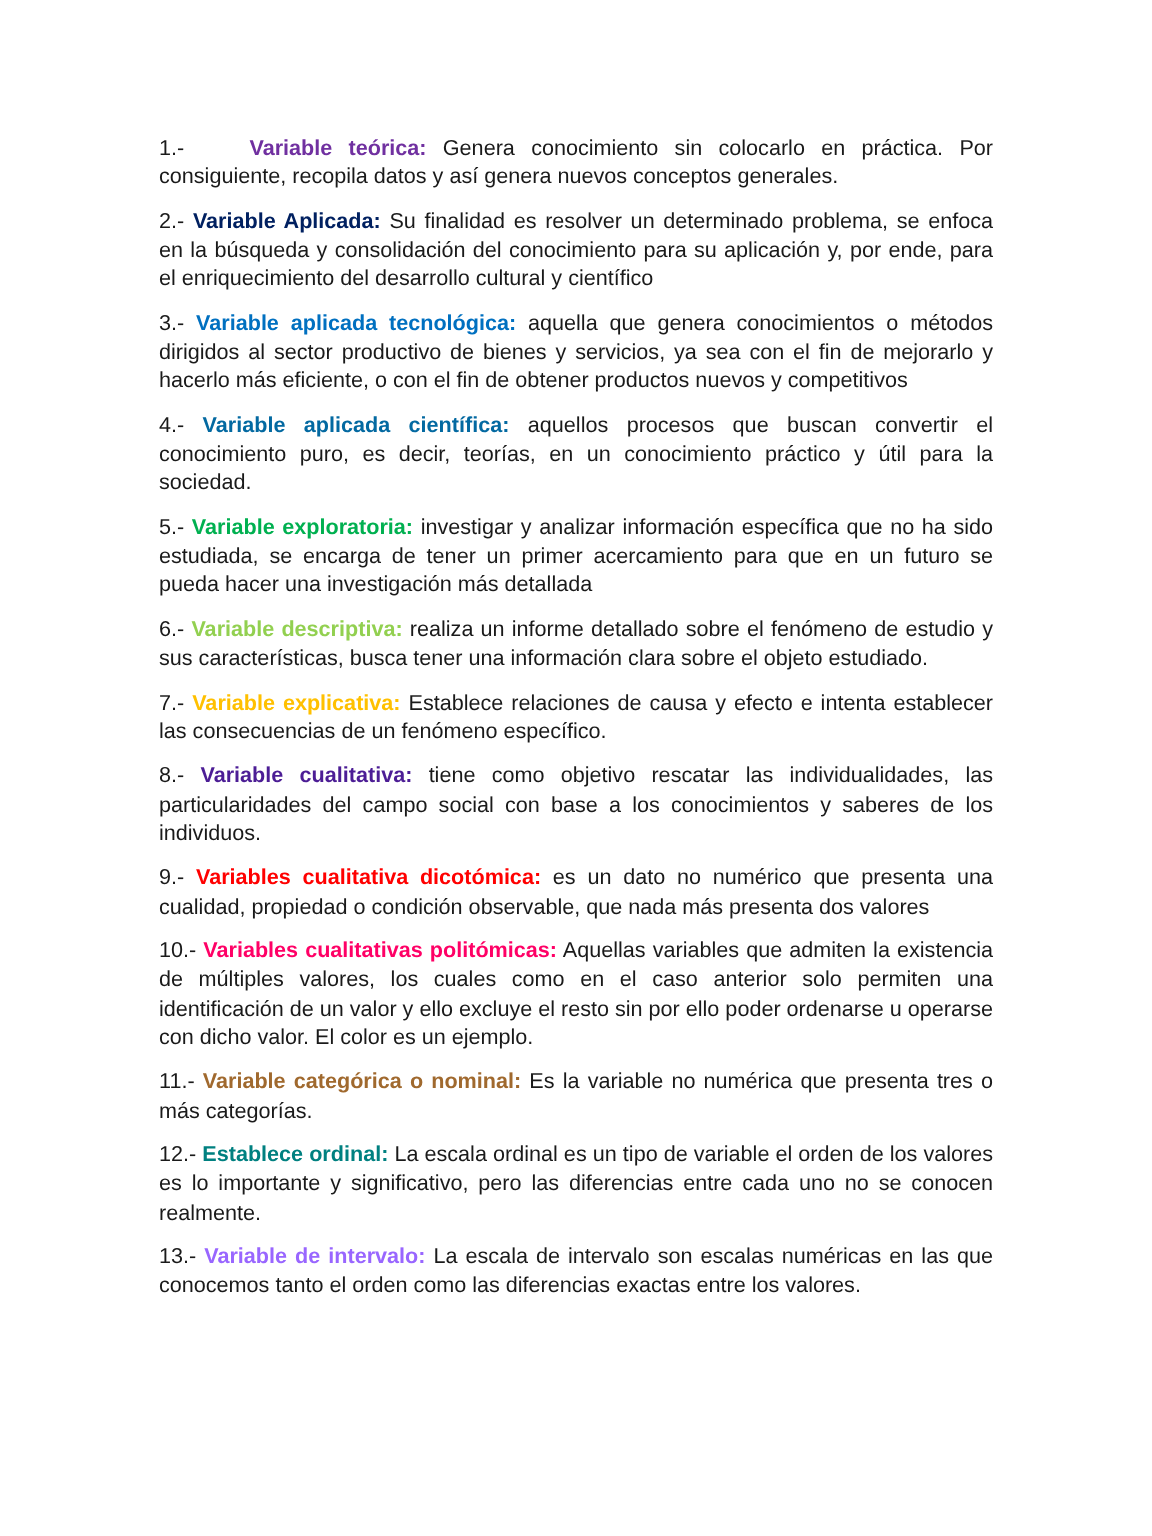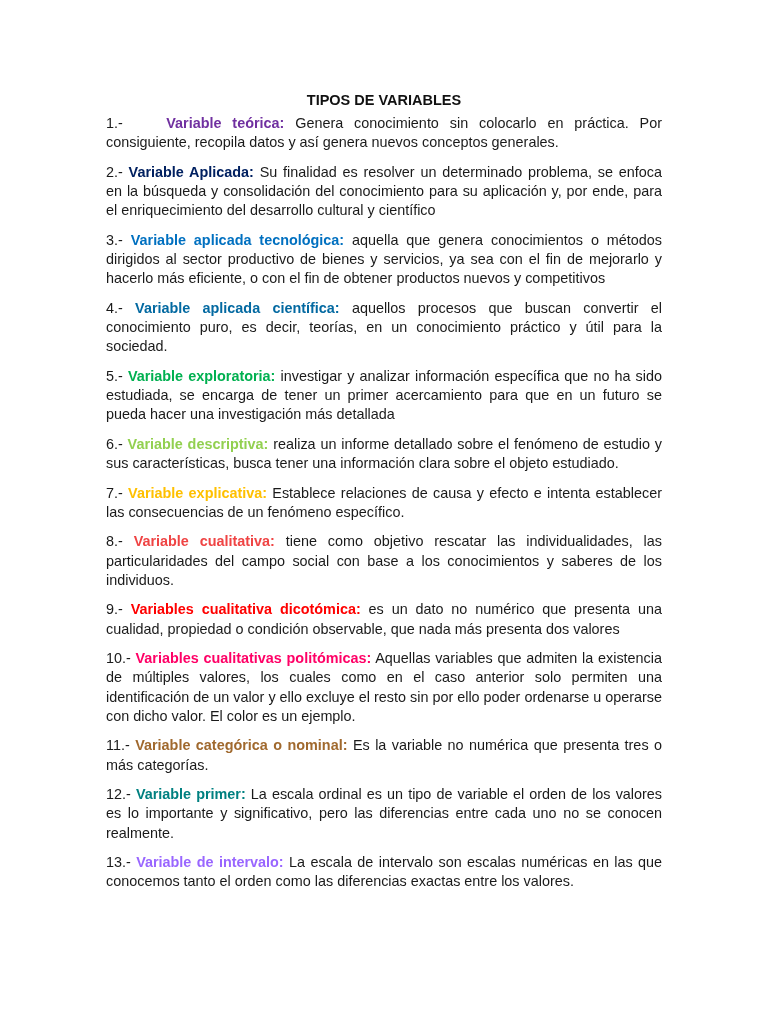--- a/index.html
+++ b/index.html
@@ -35,43 +35,42 @@
     text-align: justify;
     margin: 0 0 10.4px 0;
   }
   .num { color: #1a1a1a; }
   .term { font-weight: bold; }
 </style>
 </head>
 <body>
 
 <div class="page">
-  <div class="title">TIPOS DE VARIABLES</div>
 
   <div id="entries">
 
     <p class="entry"><span class="num">1.-</span>&nbsp;&nbsp;&nbsp; <span class="term" style="color: rgb(112, 48, 160);">Variable teórica:</span> <span>Genera conocimiento sin colocarlo en práctica. Por consiguiente, recopila datos y así genera nuevos conceptos generales.</span></p>
 
     <p class="entry"><span class="num">2.-</span> <span class="term" style="color: rgb(0, 32, 96);">Variable Aplicada:</span> <span>Su finalidad es resolver un determinado problema, se enfoca en la búsqueda y consolidación del conocimiento para su aplicación y, por ende, para el enriquecimiento del desarrollo cultural y científico</span></p>
 
     <p class="entry"><span class="num">3.-</span> <span class="term" style="color: rgb(0, 112, 192);">Variable aplicada tecnológica:</span> <span>aquella que genera conocimientos o métodos dirigidos al sector productivo de bienes y servicios, ya sea con el fin de mejorarlo y hacerlo más eficiente, o con el fin de obtener productos nuevos y competitivos</span></p>
 
     <p class="entry"><span class="num">4.-</span> <span class="term" style="color: #0369a1;">Variable aplicada científica:</span> <span>aquellos procesos que buscan convertir el conocimiento puro, es decir, teorías, en un conocimiento práctico y útil para la sociedad.</span></p>
 
     <p class="entry"><span class="num">5.-</span> <span class="term" style="color: rgb(0, 176, 80);">Variable exploratoria:</span> <span>investigar y analizar información específica que no ha sido estudiada, se encarga de tener un primer acercamiento para que en un futuro se pueda hacer una investigación más detallada</span></p>
 
     <p class="entry"><span class="num">6.-</span> <span class="term" style="color: rgb(146, 208, 80);">Variable descriptiva:</span> <span>realiza un informe detallado sobre el fenómeno de estudio y sus características, busca tener una información clara sobre el objeto estudiado.</span></p>
 
     <p class="entry"><span class="num">7.-</span> <span class="term" style="color: rgb(255, 192, 0);">Variable explicativa:</span> <span>Establece relaciones de causa y efecto e intenta establecer las consecuencias de un fenómeno específico.</span></p>
 
-    <p class="entry"><span class="num">8.-</span> <span class="term" style="color: #ef4444;">Variable cualitativa:</span> <span>tiene como objetivo rescatar las individualidades, las particularidades del campo social con base a los conocimientos y saberes de los individuos.</span></p>
+    <p class="entry"><span class="num">8.-</span> <span class="term" style="color: #4c1d95;">Variable cualitativa:</span> <span>tiene como objetivo rescatar las individualidades, las particularidades del campo social con base a los conocimientos y saberes de los individuos.</span></p>
 
     <p class="entry"><span class="num">9.-</span> <span class="term" style="color: rgb(255, 0, 0);">Variables cualitativa dicotómica:</span> <span>es un dato no numérico que presenta una cualidad, propiedad o condición observable, que nada más presenta dos valores</span></p>
 
     <p class="entry"><span class="num">10.-</span> <span class="term" style="color: rgb(255, 0, 102);">Variables cualitativas politómicas:</span> <span>Aquellas variables que admiten la existencia de múltiples valores, los cuales como en el caso anterior solo permiten una identificación de un valor y ello excluye el resto sin por ello poder ordenarse u operarse con dicho valor. El color es un ejemplo.</span></p>
 
     <p class="entry"><span class="num">11.-</span> <span class="term" style="color: rgb(160, 105, 46); margin-top: 42px;">Variable categórica o nominal:</span> <span>Es la variable no numérica que presenta tres o más categorías.</span></p>
 
-    <p class="entry"><span class="num">12.-</span> <span class="term" style="color: rgb(0, 128, 128);">Variable primer:</span> <span>La escala ordinal es un tipo de variable el orden de los valores es lo importante y significativo, pero las diferencias entre cada uno no se conocen realmente.</span></p>
+    <p class="entry"><span class="num">12.-</span> <span class="term" style="color: rgb(0, 128, 128);">Establece ordinal:</span> <span>La escala ordinal es un tipo de variable el orden de los valores es lo importante y significativo, pero las diferencias entre cada uno no se conocen realmente.</span></p>
 
     <p class="entry"><span class="num">13.-</span> <span class="term" style="color: rgb(153, 102, 255);">Variable de intervalo:</span> <span>La escala de intervalo son escalas numéricas en las que conocemos tanto el orden como las diferencias exactas entre los valores.</span></p>
   </div>
 </div>
 
 </body></html>

